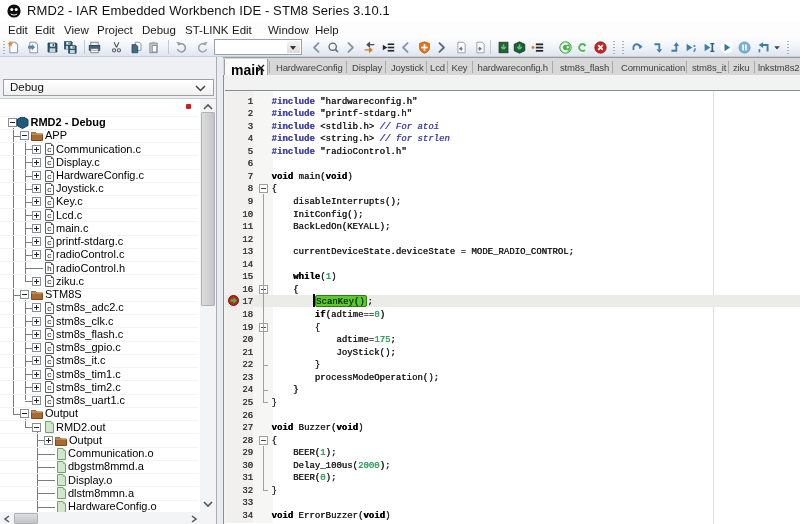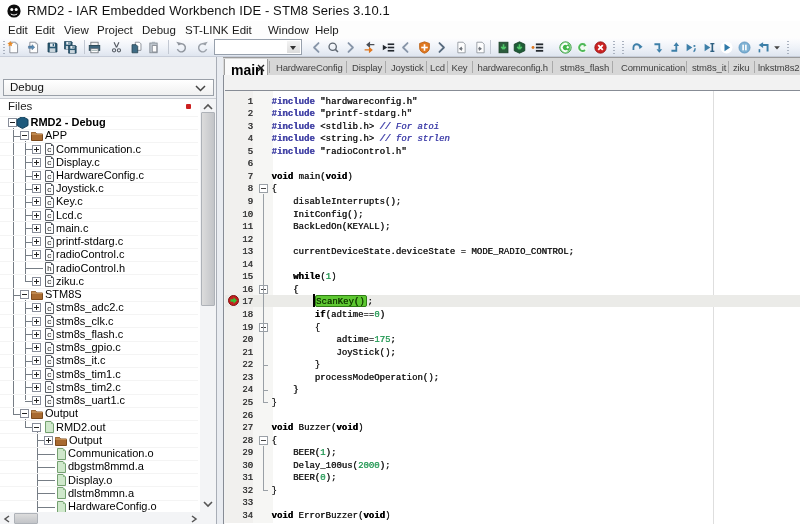--- a/index.html
+++ b/index.html
@@ -270,23 +270,20 @@
 </div>
 <div class="abs" style="left:217px;top:57px;width:6px;height:467px;background:#e9ecf1"></div>
 <div id="wsp" class="abs">
 <div id="wsp-combo" class="abs">
       <span class="t">Debug</span>
       <svg class="abs" style="left:191px;top:5px" width="11" height="7" viewBox="0 0 11 7">
         <path d="M1 1 L5.5 5.5 L10 1" fill="none" stroke="#444" stroke-width="1.5"></path>
       </svg>
     </div>
 <div id="files" class="abs">
-<div id="files-hdr" class="abs">
-        <span class="abs" style="left:8px;top:1px">Files</span>
-      </div>
 <div class="red-dot abs"></div>
 <div class="tline" style="left:12.5px;top:28.5px;width:1px;height:286.3px"></div>
       <div class="tline" style="left:24.5px;top:41.7px;width:1px;height:140.6px"></div>
       <div class="tline" style="left:24.5px;top:200.6px;width:1px;height:100.9px"></div>
       <div class="tline" style="left:24.5px;top:319.8px;width:1px;height:8.2px"></div>
       <div class="tline" style="left:36.5px;top:333.0px;width:1px;height:87.7px"></div>
       <div class="ebox" style="left:8.0px;top:19.0px">
         <i></i>
       </div>
       <svg class="abs" style="left:16.0px;top:17.0px" width="13" height="13" viewBox="0 0 13 13">

